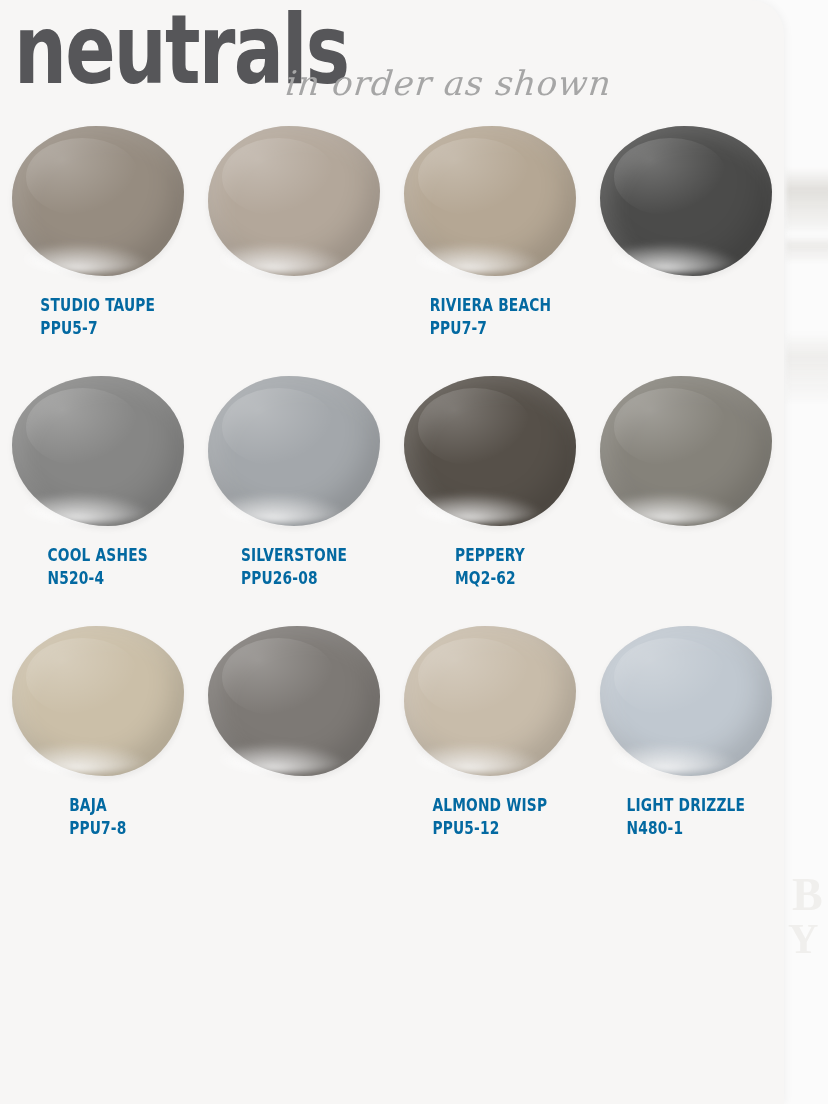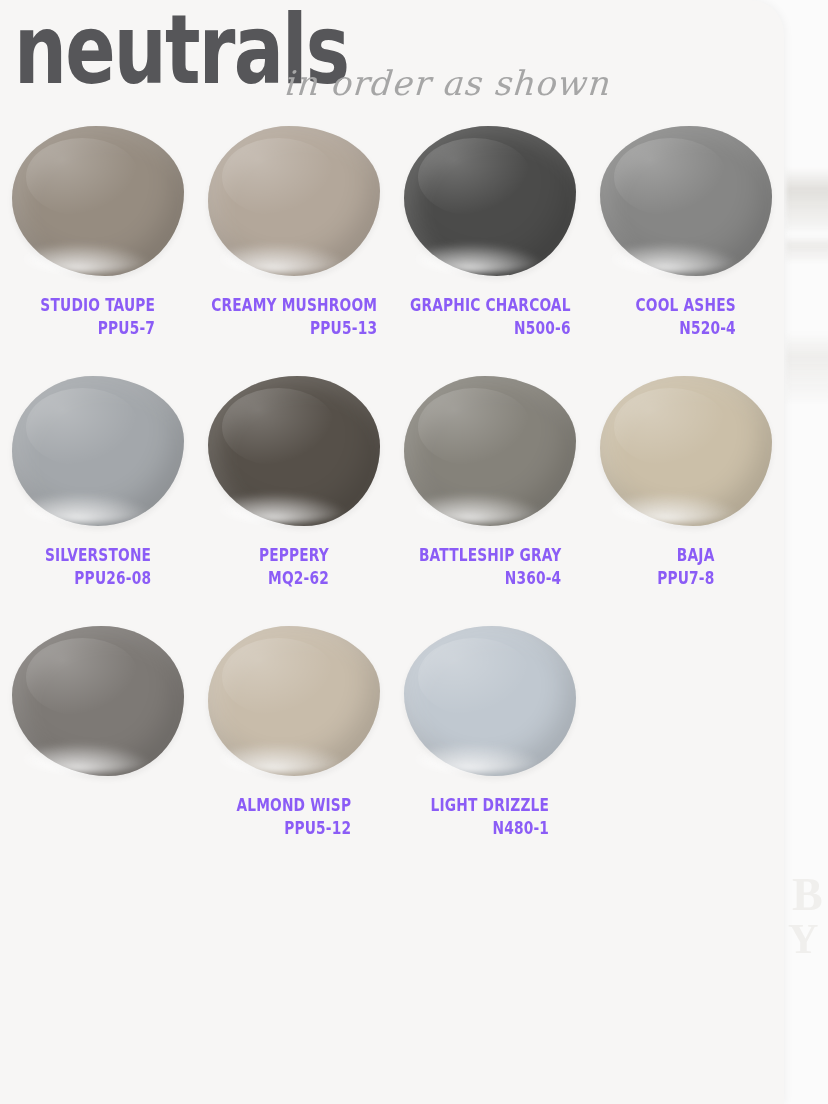--- a/index.html
+++ b/index.html
@@ -156,24 +156,24 @@
     border-radius: 50%;
     background: radial-gradient(ellipse at 32% 28%,
                 rgba(255,255,255,.22) 0%,
                 rgba(255,255,255,0) 70%);
     pointer-events: none;
   }
 
   
   .swatch-label {
     margin-top: 16px;
-    text-align: right;
+    text-align: left;
     font-family: "Liberation Sans Narrow", "DejaVu Sans Condensed", "Liberation Sans", sans-serif;
     font-weight: 700;
-    color: #8b5cf6;
+    color: #0369a1;
     line-height: 1.34;
     letter-spacing: .2px;
   }
   .swatch-name {
     display: block;
     font-size: 17px;
     transform: scaleX(.9);
     white-space: nowrap;
   }
   .swatch-code {
@@ -208,32 +208,33 @@
           </div>
           <div class="swatch-label">
             <span class="swatch-name">STUDIO TAUPE</span>
             <span class="swatch-code">PPU5-7</span>
           </div>
         </div>
         <div class="cell">
           <div class="blob-wrap">
             <div class="blob" style="background: rgb(179, 167, 154); border-radius: 47% 53% 50% 50% / 50% 43% 57% 50%;"></div>
           </div>
-          <div class="swatch-label">
-            <span class="swatch-name">CREAMY MUSHROOM</span>
-            <span class="swatch-code">PPU5-13</span>
+        </div>
+        <div class="cell">
+          <div class="blob-wrap">
+            <div class="blob" style="background: rgb(181, 167, 148); border-radius: 51% 49% 47% 53% / 45% 48% 52% 55%;"></div>
+          </div>
+          <div class="swatch-label">
+            <span class="swatch-name">RIVIERA BEACH</span>
+            <span class="swatch-code">PPU7-7</span>
           </div>
         </div>
         <div class="cell">
           <div class="blob-wrap">
             <div class="blob" style="background: rgb(75, 75, 74); border-radius: 49% 51% 46% 54% / 48% 44% 56% 52%;"></div>
-          </div>
-          <div class="swatch-label">
-            <span class="swatch-name">GRAPHIC CHARCOAL</span>
-            <span class="swatch-code">N500-6</span>
           </div>
         </div>
         <div class="cell">
           <div class="blob-wrap">
             <div class="blob" style="background: rgb(134, 134, 133); border-radius: 52% 48% 44% 56% / 46% 47% 53% 54%;"></div>
           </div>
           <div class="swatch-label">
             <span class="swatch-name">COOL ASHES</span>
             <span class="swatch-code">N520-4</span>
           </div>
@@ -253,24 +254,20 @@
           </div>
           <div class="swatch-label">
             <span class="swatch-name">PEPPERY</span>
             <span class="swatch-code">MQ2-62</span>
           </div>
         </div>
         <div class="cell">
           <div class="blob-wrap">
             <div class="blob" style="background: rgb(133, 130, 122); border-radius: 47% 53% 50% 50% / 50% 43% 57% 50%;"></div>
           </div>
-          <div class="swatch-label">
-            <span class="swatch-name">BATTLESHIP GRAY</span>
-            <span class="swatch-code">N360-4</span>
-          </div>
         </div>
         <div class="cell">
           <div class="blob-wrap">
             <div class="blob" style="background: rgb(203, 191, 168); border-radius: 49% 51% 46% 54% / 48% 44% 56% 52%;"></div>
           </div>
           <div class="swatch-label">
             <span class="swatch-name">BAJA</span>
             <span class="swatch-code">PPU7-8</span>
           </div>
         </div>

